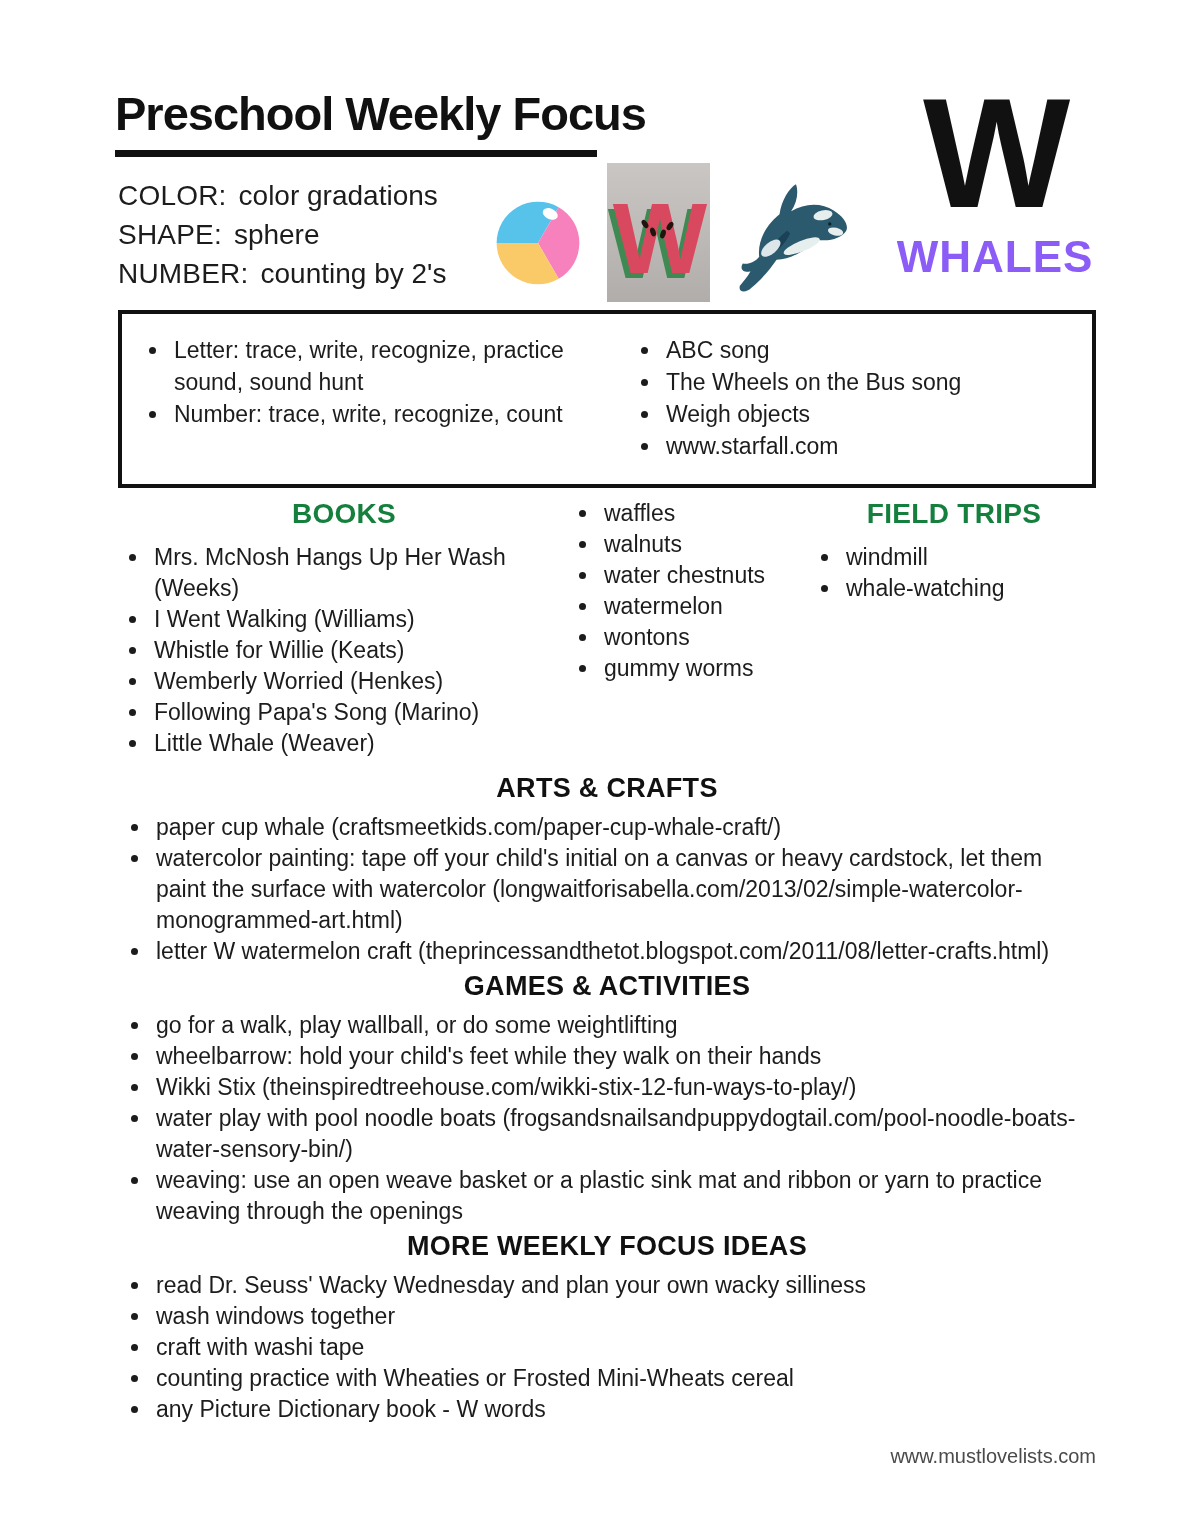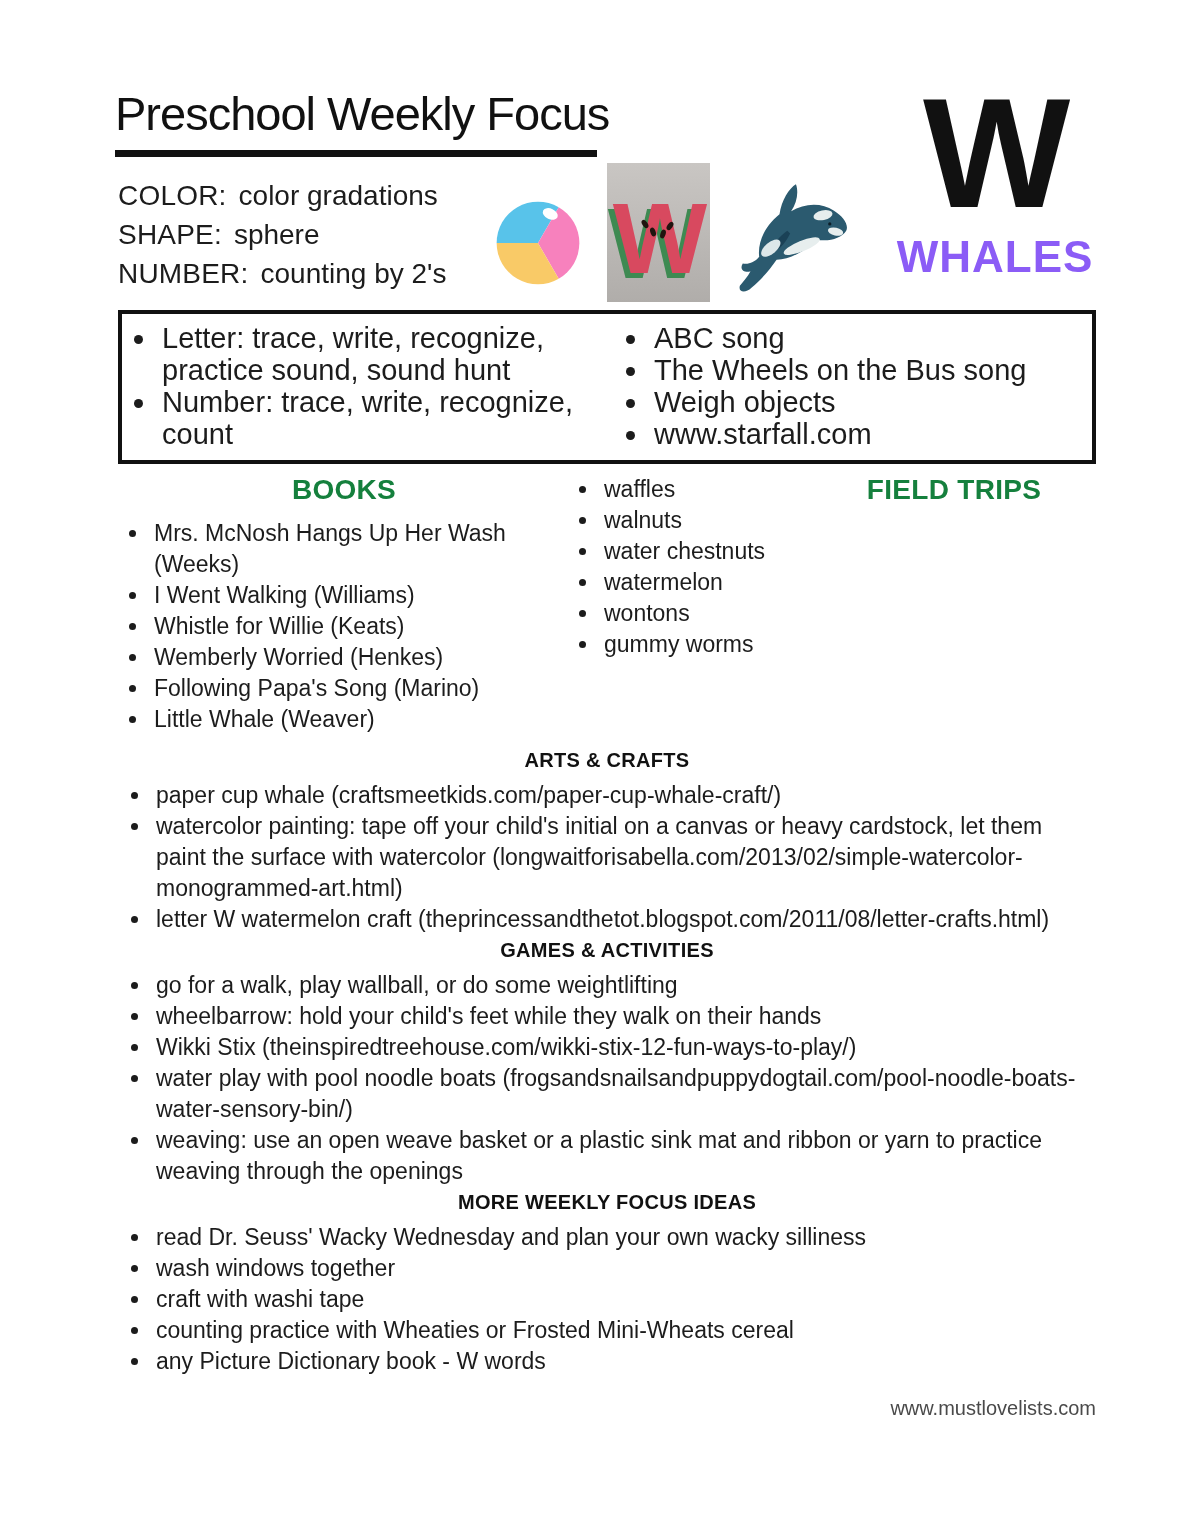--- a/index.html
+++ b/index.html
@@ -6,21 +6,21 @@
   body {
     width:1187px; height:1536px; background:#ffffff;
     font-family:"Liberation Sans", sans-serif;
     color:#1c1c1c; position:relative; overflow:hidden;
   }
   .page { position:absolute; inset:0; }
 
   
   .title {
     position:absolute; left:115px; top:86px;
-    font-size:47px; font-weight:normal; letter-spacing:-1px; color:#111;
+    font-size:47px; font-weight:bold; letter-spacing:-1px; color:#111;
     white-space:nowrap;
   }
   .title-underline {
     position:absolute; left:115px; top:150px;
     width:482px; height:7px; background:#111;
   }
   .focus { position:absolute; left:118px; top:176px; font-size:28px; line-height:39px; }
   .focus-row { white-space:nowrap; }
   .focus-row .lbl { letter-spacing:0.2px;text-align:center; }
   .focus-row .val { margin-left:12px; }
@@ -35,34 +35,34 @@
   .whales-block .theme { font-size:44px; font-weight:bold; color:#8b5cf6; letter-spacing:1px; margin-top:4px; }
 
   
   .content { position:absolute; left:118px; top:310px; width:978px; }
 
   .skills-box {
     border:4px solid #111; box-sizing:border-box;
     display:grid; grid-template-columns:500px 1fr;
     padding:8px 4px 10px 0;
   }
-  .skills-box ul { margin:0; padding-left:36px; font-size:29px; line-height:32px; }
+  .skills-box ul { margin:12px; padding-left:36px; font-size:23px; line-height:32px; }
   .skills-box .right-col ul { padding-left:28px; }
   ul li { padding-left:4px; }
 
   .columns { display:grid; grid-template-columns:452px 230px 296px; margin-top:10px; }
   .col h2 { font-size:28px; font-weight:bold; margin:0 0 12px 0; color:#15803d; letter-spacing:0.3px; }
   .col-books h2, .col-snacks h2 { text-align:center; }
   .col-field h2 { text-align:center; padding-left:12px; }
   .col ul { margin:0; padding-left:32px; font-size:23px; line-height:31px; }
   .col-snacks ul { padding-left:30px; }
   .col-field ul { padding-left:42px; }
 
   .section { margin-top:14px; }
-  .section h2 { font-size:20px; font-weight:bold; text-align:center; margin:0 0 8px 0; color:#111; letter-spacing:0.3px; }
+  .section h2 { font-size:27px; font-weight:bold; text-align:center; margin:0 0 8px 0; color:#111; letter-spacing:0.3px; }
   .section.games { margin-top:4px; }
   .section.more  { margin-top:4px; }
   .section ul { margin:0; padding-left:34px; font-size:23px; line-height:31px; }
 
   .footer { text-align:right; font-size:20px; color:#4a4a4a; margin-top:20px; }
 </style>
 </head>
 <body>
 
 <div class="page">
@@ -161,20 +161,24 @@
             <li>waffles</li>
             <li>walnuts</li>
             <li>water chestnuts</li>
             <li>watermelon</li>
             <li>wontons</li>
             <li>gummy worms</li>
           </ul>
       </div>
       <div class="col col-field">
         <h2>FIELD TRIPS</h2>
+        <ul>
+            <li>windmill</li>
+            <li>whale-watching</li>
+          </ul>
       </div>
     </div>
 
     <div class="section arts">
       <h2>ARTS &amp; CRAFTS</h2>
       <ul>
           <li>paper cup whale (craftsmeetkids.com/paper-cup-whale-craft/)</li>
           <li>watercolor painting: tape off your child's initial on a canvas or heavy cardstock, let them paint the surface with watercolor (longwaitforisabella.com/2013/02/simple-watercolor-monogrammed-art.html)</li>
           <li>letter W watermelon craft (theprincessandthetot.blogspot.com/2011/08/letter-crafts.html)</li>
         </ul>

